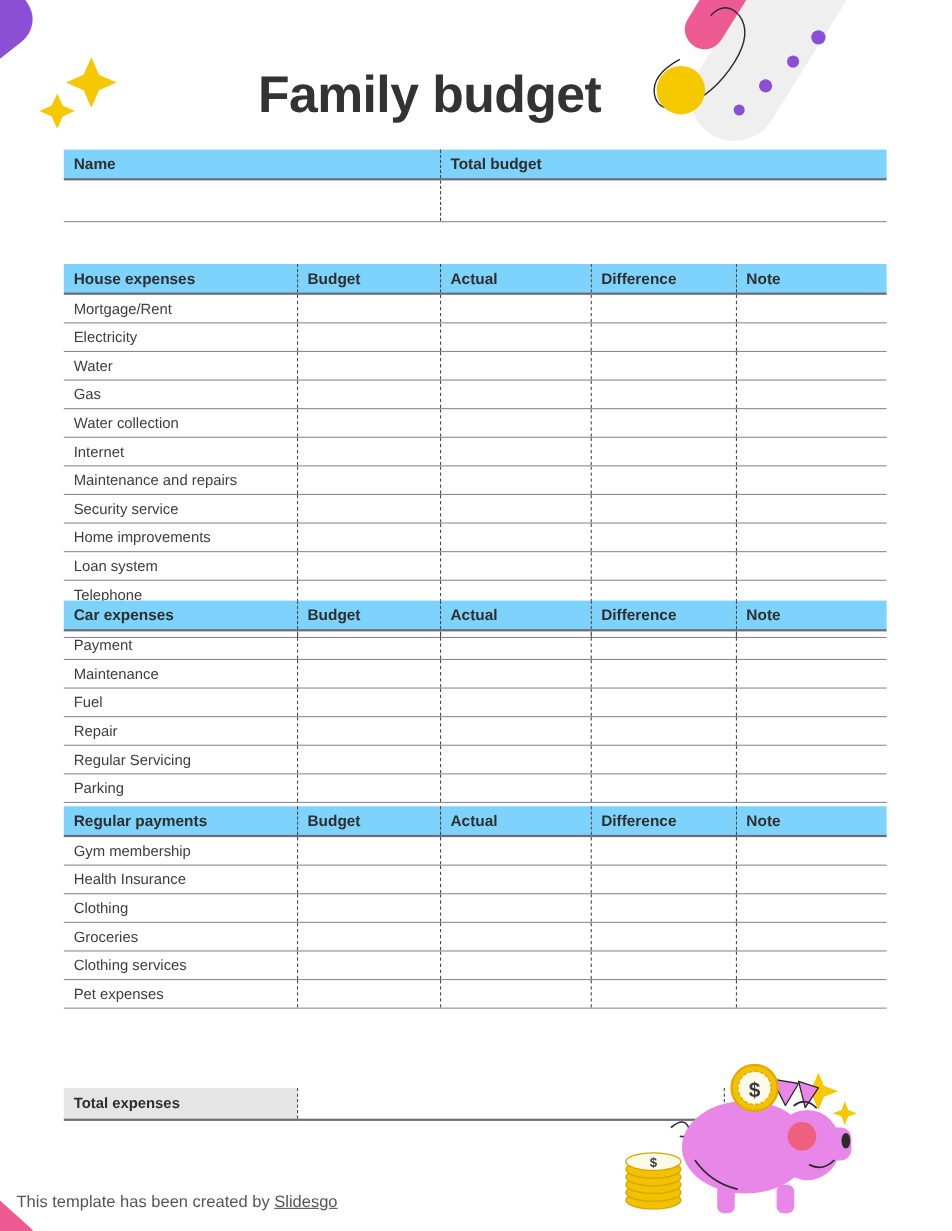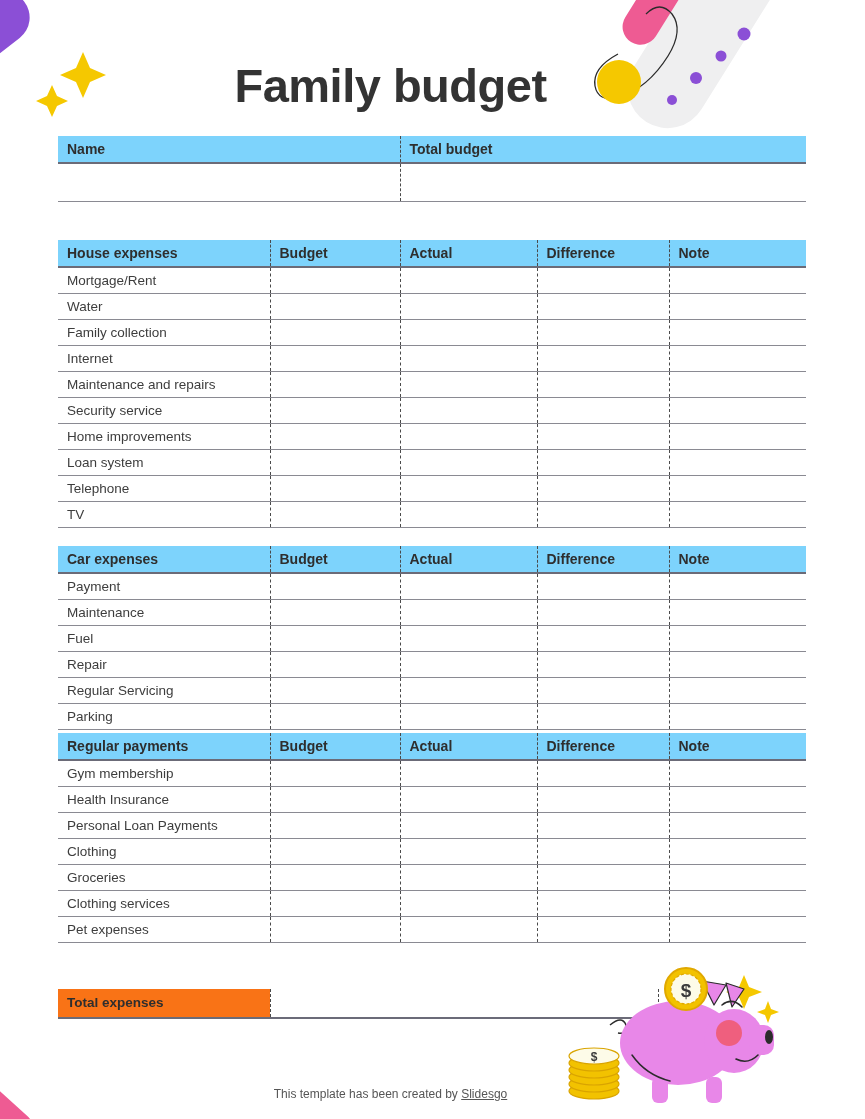--- a/index.html
+++ b/index.html
@@ -105,40 +105,40 @@
     table-layout: fixed;
   }
   #table-total td {
     height: 28px;
     line-height: 28px;
     border-bottom: 2px solid #6b6b78;
     font-size: 13.5px;
   }
   .total-label {
     width: 212px;
-    background: #f97316;
+    background: #e5e5e5;
     font-weight: bold;
     color: #2e2e2e;
     padding-left: 9px;
     margin-left: 48px;
   }
   .total-val {
     width: 388px;
     border-left: 1px dashed #4a4a4a;
     border-right: 1px dashed #4a4a4a;
   }
 
   
   .footer {
     position: absolute;
     bottom: 18px;
-    left: 0;
+    left: 15px;
     width: 100%;
-    text-align: center;
-    font-size: 12px;
+    text-align: left;
+    font-size: 15px;
     color: #555555;
   }
   .footer a { color: #555555; text-decoration: underline; }
 </style>
 </head>
 <body>
 
 <div class="page">
 
   <svg class="deco" id="deco-top-left" viewBox="0 0 200 180">
@@ -189,28 +189,42 @@
       <td class="c-note dv">Note</td>
     </tr>
     <tr class="data-row">
           <td>Mortgage/Rent</td>
           <td class="dv"></td>
           <td class="dv"></td>
           <td class="dv"></td>
           <td class="dv"></td>
         </tr>
     <tr class="data-row">
+          <td>Electricity</td>
+          <td class="dv"></td>
+          <td class="dv"></td>
+          <td class="dv"></td>
+          <td class="dv"></td>
+        </tr>
+    <tr class="data-row">
           <td>Water</td>
           <td class="dv"></td>
           <td class="dv"></td>
           <td class="dv"></td>
           <td class="dv"></td>
         </tr>
     <tr class="data-row">
-          <td>Family collection</td>
+          <td>Gas</td>
+          <td class="dv"></td>
+          <td class="dv"></td>
+          <td class="dv"></td>
+          <td class="dv"></td>
+        </tr>
+    <tr class="data-row">
+          <td>Water collection</td>
           <td class="dv"></td>
           <td class="dv"></td>
           <td class="dv"></td>
           <td class="dv"></td>
         </tr>
     <tr class="data-row">
           <td>Internet</td>
           <td class="dv"></td>
           <td class="dv"></td>
           <td class="dv"></td>
@@ -326,27 +340,20 @@
     </tr>
     <tr class="data-row">
           <td>Gym membership</td>
           <td class="dv"></td>
           <td class="dv"></td>
           <td class="dv"></td>
           <td class="dv"></td>
         </tr>
     <tr class="data-row">
           <td>Health Insurance</td>
-          <td class="dv"></td>
-          <td class="dv"></td>
-          <td class="dv"></td>
-          <td class="dv"></td>
-        </tr>
-    <tr class="data-row">
-          <td>Personal Loan Payments</td>
           <td class="dv"></td>
           <td class="dv"></td>
           <td class="dv"></td>
           <td class="dv"></td>
         </tr>
     <tr class="data-row">
           <td>Clothing</td>
           <td class="dv"></td>
           <td class="dv"></td>
           <td class="dv"></td>

